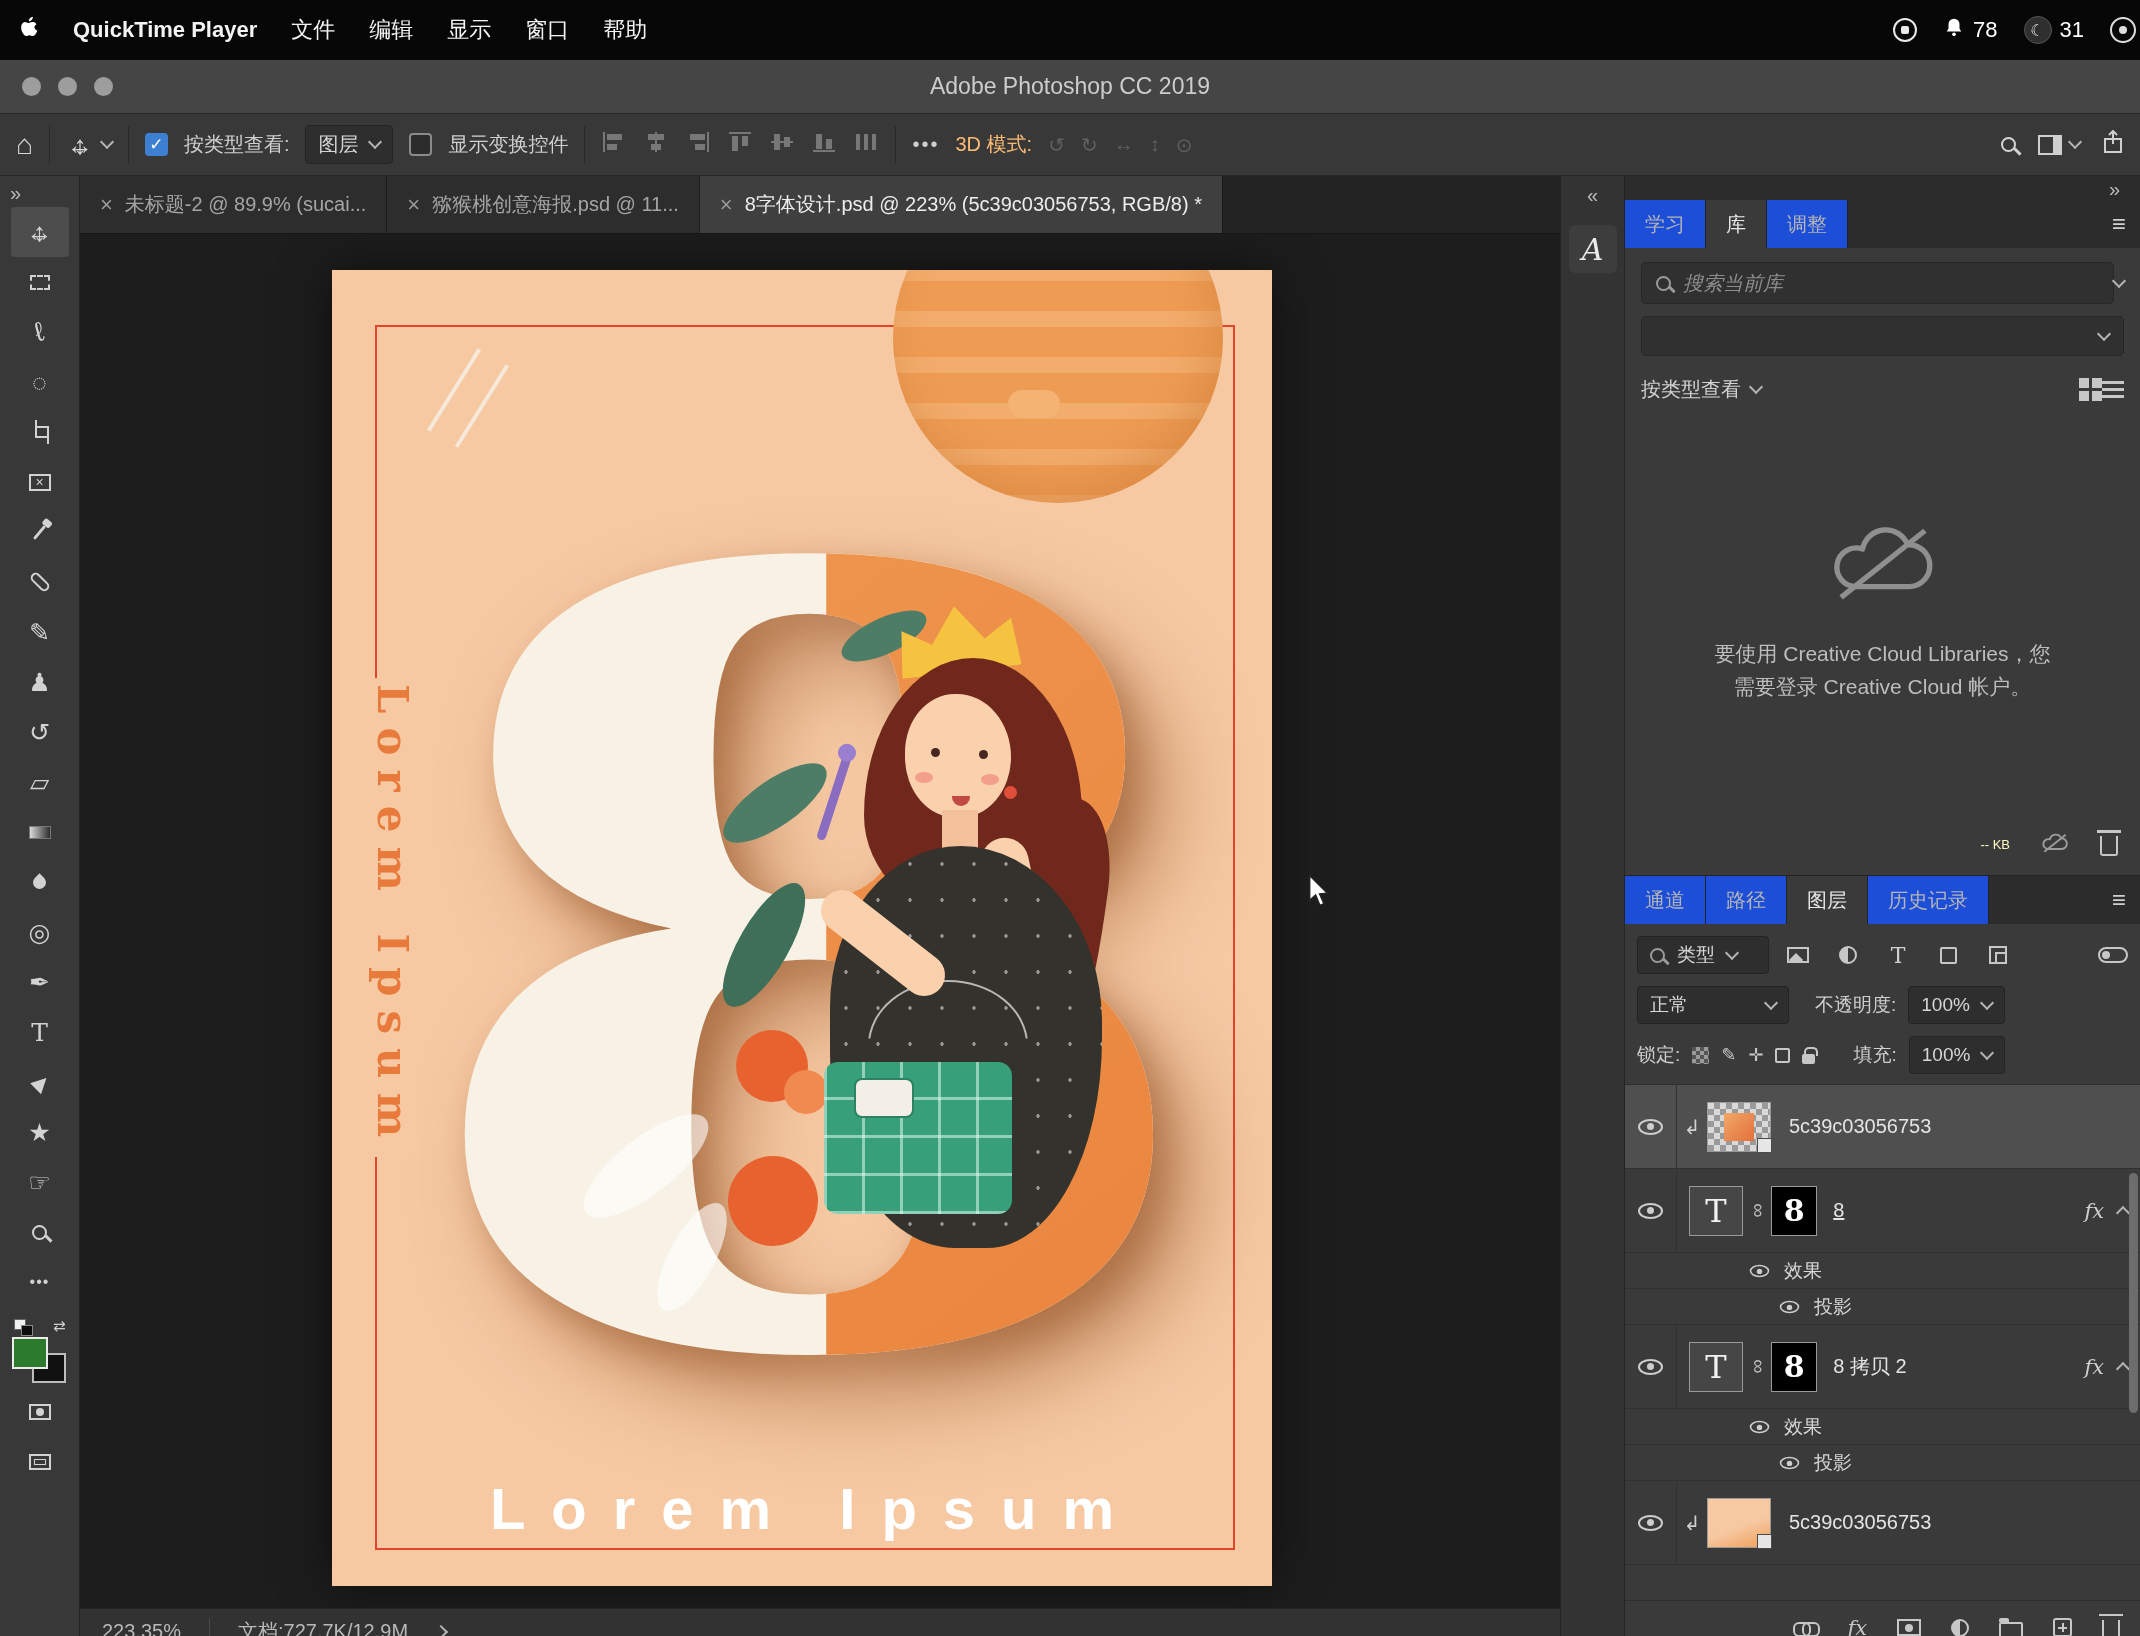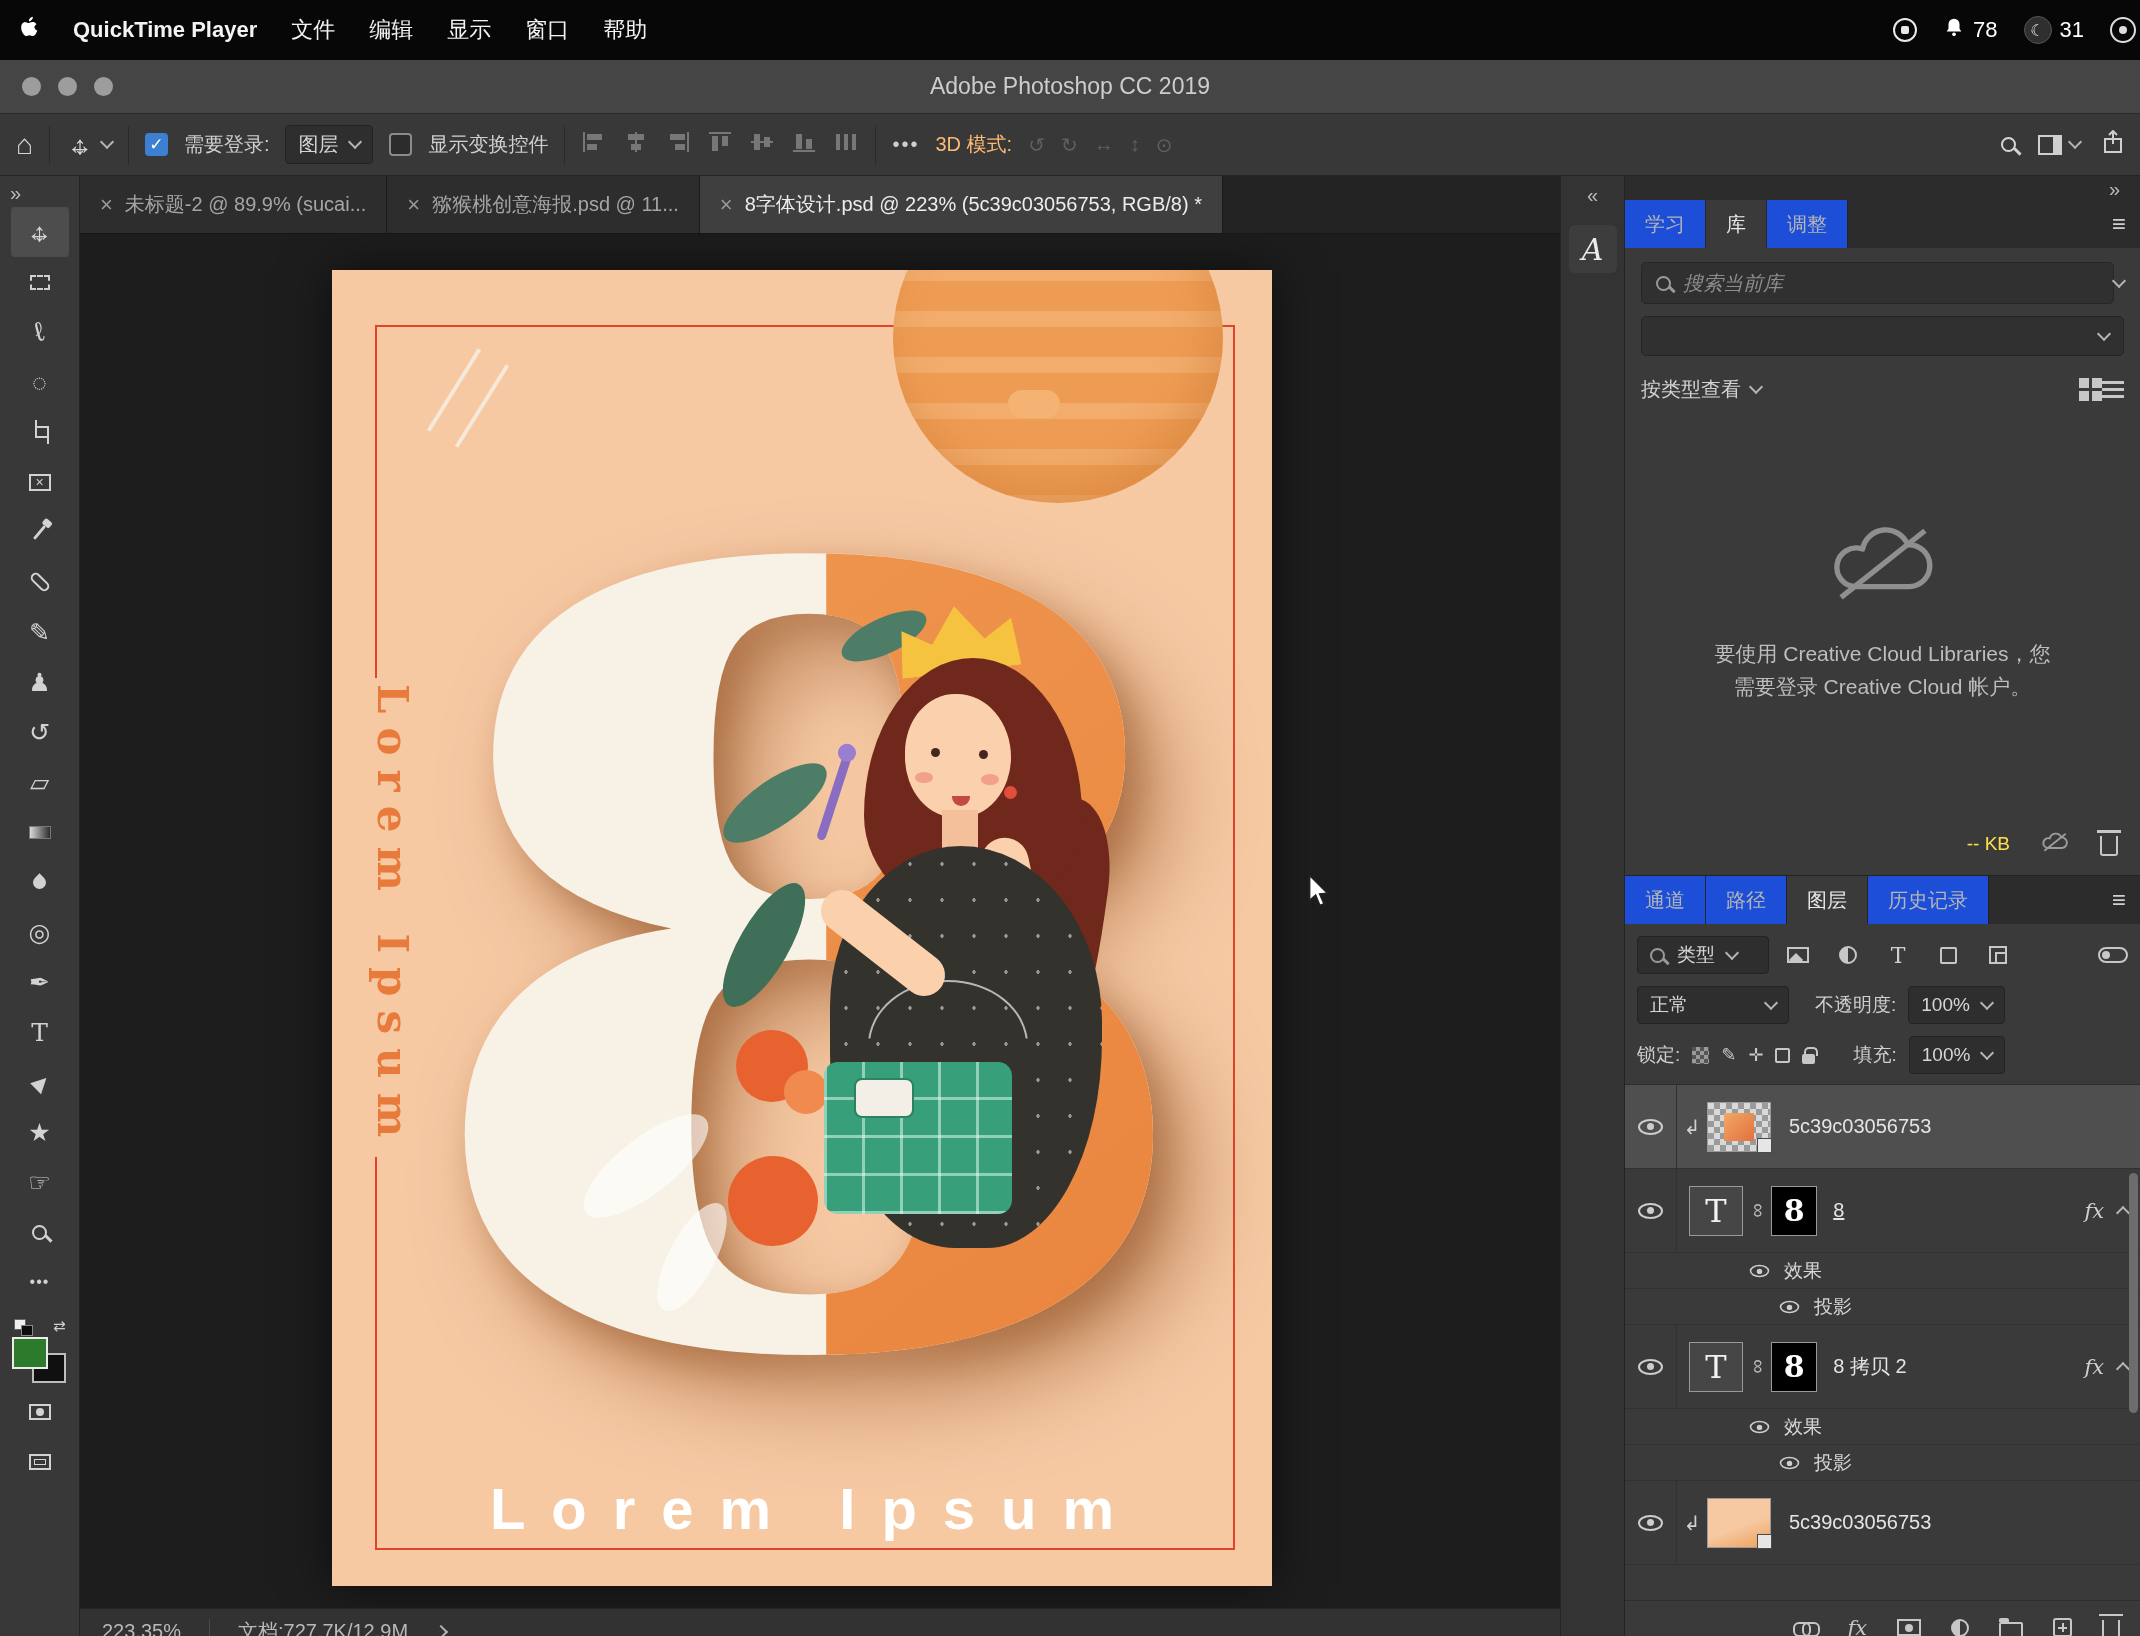--- a/index.html
+++ b/index.html
@@ -147,21 +147,21 @@
   .lib-search-row { display:flex; align-items:center; gap:0; }
   .lib-search { flex:1; height:42px; background:#303030; border:1px solid #262626; border-radius:5px; display:flex; align-items:center; gap:12px; padding:0 14px; color:#8d8d8d; font-style:italic; font-size:20px; }
   .mag { width:15px; height:15px; border:2px solid #9a9a9a; border-radius:50%; position:relative; display:inline-block; flex:none; }
   .mag::after { content:''; position:absolute; width:8px; height:2.5px; background:#9a9a9a; right:-7px; bottom:-2px; transform:rotate(45deg); }
   .lib-dropdown { height:40px; background:#303030; border:1px solid #262626; border-radius:5px; margin-top:12px; display:flex; align-items:center; justify-content:flex-end; padding:0 14px; }
   .lib-view-row { margin-top:20px; display:flex; align-items:center; gap:10px; color:#d2d2d2; font-size:20px; }
   .ic-grid { width:10px; height:10px; background:#c7c7c7; box-shadow:13px 0 0 #c7c7c7, 0 13px 0 #c7c7c7, 13px 13px 0 #c7c7c7; margin:0 13px 13px 0; display:inline-block; }
   .ic-list { width:22px; height:3px; background:#c7c7c7; box-shadow:0 7px 0 #c7c7c7, 0 14px 0 #c7c7c7; margin-bottom:14px; display:inline-block; }
   .lib-empty { flex:1; display:flex; flex-direction:column; align-items:center; justify-content:center; text-align:center; }
   .lib-msg { color:#bdbdbd; font-size:21px; line-height:1.55; margin-top:28px; }
-  .lib-footer { height:46px; display:flex; align-items:center; justify-content:flex-end; gap:30px; color:#fde047; font-size:19px; padding:0 6px; }
+  .lib-footer { height:46px; display:flex; align-items:center; justify-content:flex-end; gap:30px; color:#fef9c3; font-size:13px; padding:0 6px; }
 
   .layers-group { flex:1; display:flex; flex-direction:column; }
   .layers-controls { padding:12px 12px 6px; border-bottom:1px solid #2e2e2e; }
   .filter-row { display:flex; align-items:center; gap:8px; }
   .mini-select { background:#2e2e2e; border:1px solid #232323; border-radius:4px; height:38px; display:flex; align-items:center; gap:12px; padding:0 12px; color:#d6d6d6; font-size:19px; }
   .filter-btn { width:42px; height:38px; display:flex; align-items:center; justify-content:center; color:#cfcfcf; border-radius:4px; }
   .ic-imgthumb { width:22px; height:16px; border:2px solid #c7c7c7; position:relative; overflow:hidden; }
   .ic-imgthumb::after { content:''; position:absolute; left:2px; bottom:-4px; width:10px; height:10px; background:#c7c7c7; transform:rotate(45deg); }
   .ic-adjust { width:18px; height:18px; border-radius:50%; border:2px solid #c7c7c7; background:linear-gradient(90deg,#c7c7c7 50%,transparent 50%); }
   .ic-square { width:17px; height:17px; border:2px solid #c7c7c7; border-radius:2px; }
@@ -261,21 +261,21 @@
 
 <div class="options-bar">
   <span class="opt-icon">⌂</span>
   <span class="vdiv"></span>
   <span class="row" style="gap:8px">
     <span class="mv">↔<i>↕</i></span>
     <span class="chev"></span>
   </span>
   <span class="vdiv"></span>
   <span class="cb">✓</span>
-  <span>需要登录:</span>
+  <span>按类型查看:</span>
   <span class="select">
     <span>图层</span>
     <span class="chev"></span>
   </span>
   <span class="cb empty"></span>
   <span>显示变换控件</span>
   <span class="vdiv"></span>
   <span class="align-ic"><svg width="26" height="24">
         <line x1="3" y1="2" x2="3" y2="22" stroke="#8d8d8d" stroke-width="2"></line>
         <rect x="6" y="4" width="15" height="6" fill="#8d8d8d"></rect>

